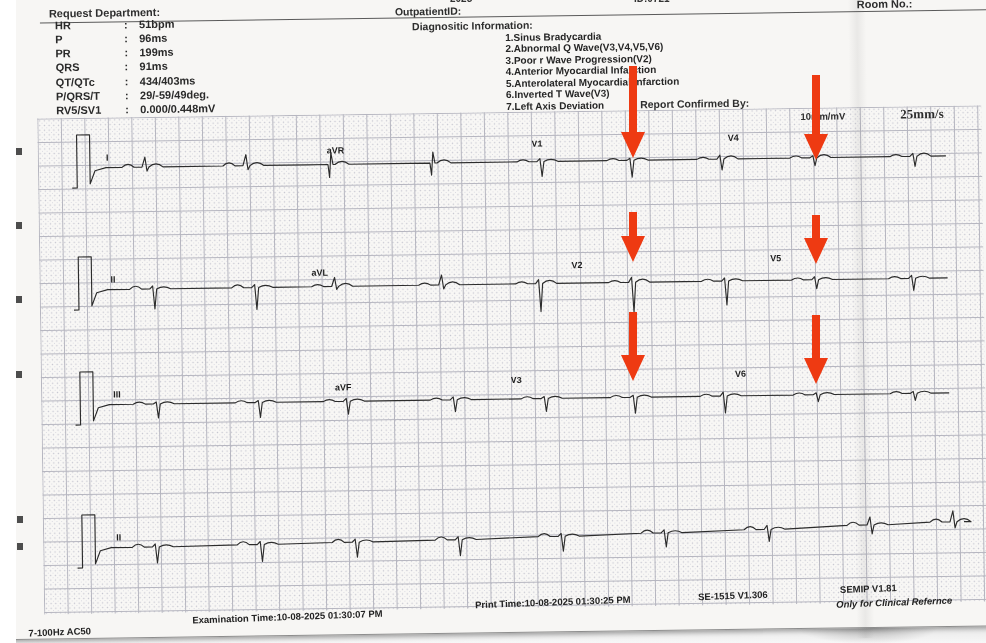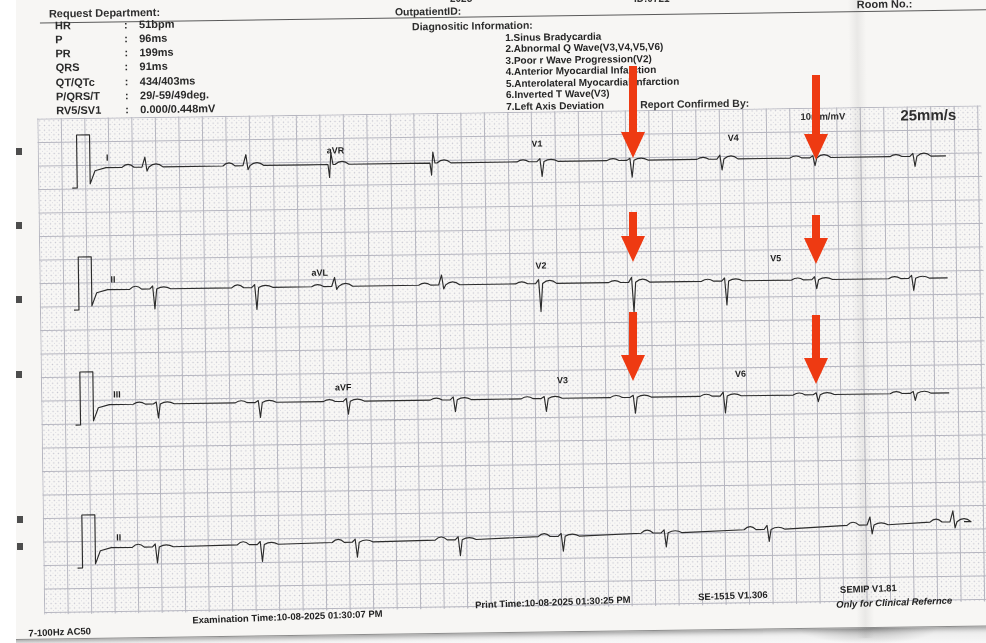--- a/index.html
+++ b/index.html
@@ -42,21 +42,21 @@
   .room{left:845px;top:3px;font-size:11px;}
   .mwrap{position:absolute;left:43px;top:12px;}
   .m-row{font-size:11px;line-height:14.15px;font-weight:700;color:#2a2a2a;}
   .m-label{display:inline-block;width:69px;}
   .m-colon{display:inline-block;width:15px;}
   .dtitle{left:400px;top:19px;font-size:10.5px;}
   .dwrap{position:absolute;left:493px;top:32px;}
   .d-item{font-size:10px;line-height:11.45px;font-weight:700;color:#262626;}
   .confirm{left:627px;top:100px;font-size:10.5px;}
   .gain{left:787px;top:115px;font-size:9.5px;}
-  .speed{left:887px;top:112px;font-size:15px;}
+  .speed{left:887px;top:112px;font-size:13px;font-family:Liberation Serif, serif;}
   .lead-label{position:absolute;font-weight:700;font-size:9px;color:#1f1f1f;white-space:nowrap;}
   .ft{position:absolute;font-size:9.5px;font-weight:700;color:#222;white-space:nowrap;
       transform:rotate(-1.2deg);}
   .ft-filter{left:8px;top:620px;}
   .ft-exam{left:172px;top:608px;}
   .ft-print{left:455px;top:597px;}
   .ft-device{left:678px;top:593px;}
   .ft-soft{left:820px;top:588px;}
   .ft-disc{left:816px;top:602px;font-style:italic;}
   .frag{position:absolute;top:-7px;font-size:10px;font-weight:700;color:#333;z-index:7;}
@@ -120,25 +120,25 @@
       <span class="ft ft-print">Print Time:10-08-2025 01:30:25 PM</span>
       <span class="ft ft-device">SE-1515 V1.306</span>
       <span class="ft ft-soft">SEMIP V1.81</span>
       <span class="ft ft-disc">Only for Clinical Refernce</span>
     <span class="lead-label" style="left: 92px; top: 147px;">I</span>
         <span class="lead-label" style="left: 313px; top: 143px;">aVR</span>
         <span class="lead-label" style="left: 518px; top: 140px; font-family: Liberation Mono, monospace;">V1</span>
         <span class="lead-label" style="left: 714px; top: 136px;">V4</span>
         <span class="lead-label" style="left: 95px; top: 269px;">II</span>
         <span class="lead-label" style="left: 296px; top: 265px;">aVL</span>
-        <span class="lead-label" style="left: 520px; top: 261px;">V2</span>
+        <span class="lead-label" style="left: 520px; top: 261px; padding-left: 36px;">V2</span>
         <span class="lead-label" style="left: 755px; top: 257px;">V5</span>
         <span class="lead-label" style="left: 96px; top: 384px; text-align: right;">III</span>
         <span class="lead-label" style="left: 318px; top: 380px;">aVF</span>
-        <span class="lead-label" style="left: 540px; top: 376px;">V3</span>
+        <span class="lead-label" style="left: 494px; top: 376px; font-family: Liberation Mono, monospace;">V3</span>
         <span class="lead-label" style="left: 718px; top: 372px;">V6</span>
         <span class="lead-label" style="left: 97px; top: 527px;">II</span>
       </div>
   </div>
 
   <svg id="arrow-svg" width="986" height="643">
       <polygon points="613,66 621,66 621,132 629,132 617,158 605,132 613,132" fill="#ee3a12"></polygon>
       <polygon points="796,75 804,75 804,134 812,134 800,160 788,134 796,134" fill="#ee3a12"></polygon>
       <polygon points="613,212 621,212 621,236 629,236 617,262 605,236 613,236" fill="#ee3a12"></polygon>
       <polygon points="796,215 804,215 804,238 812,238 800,264 788,238 796,238" fill="#ee3a12"></polygon>

